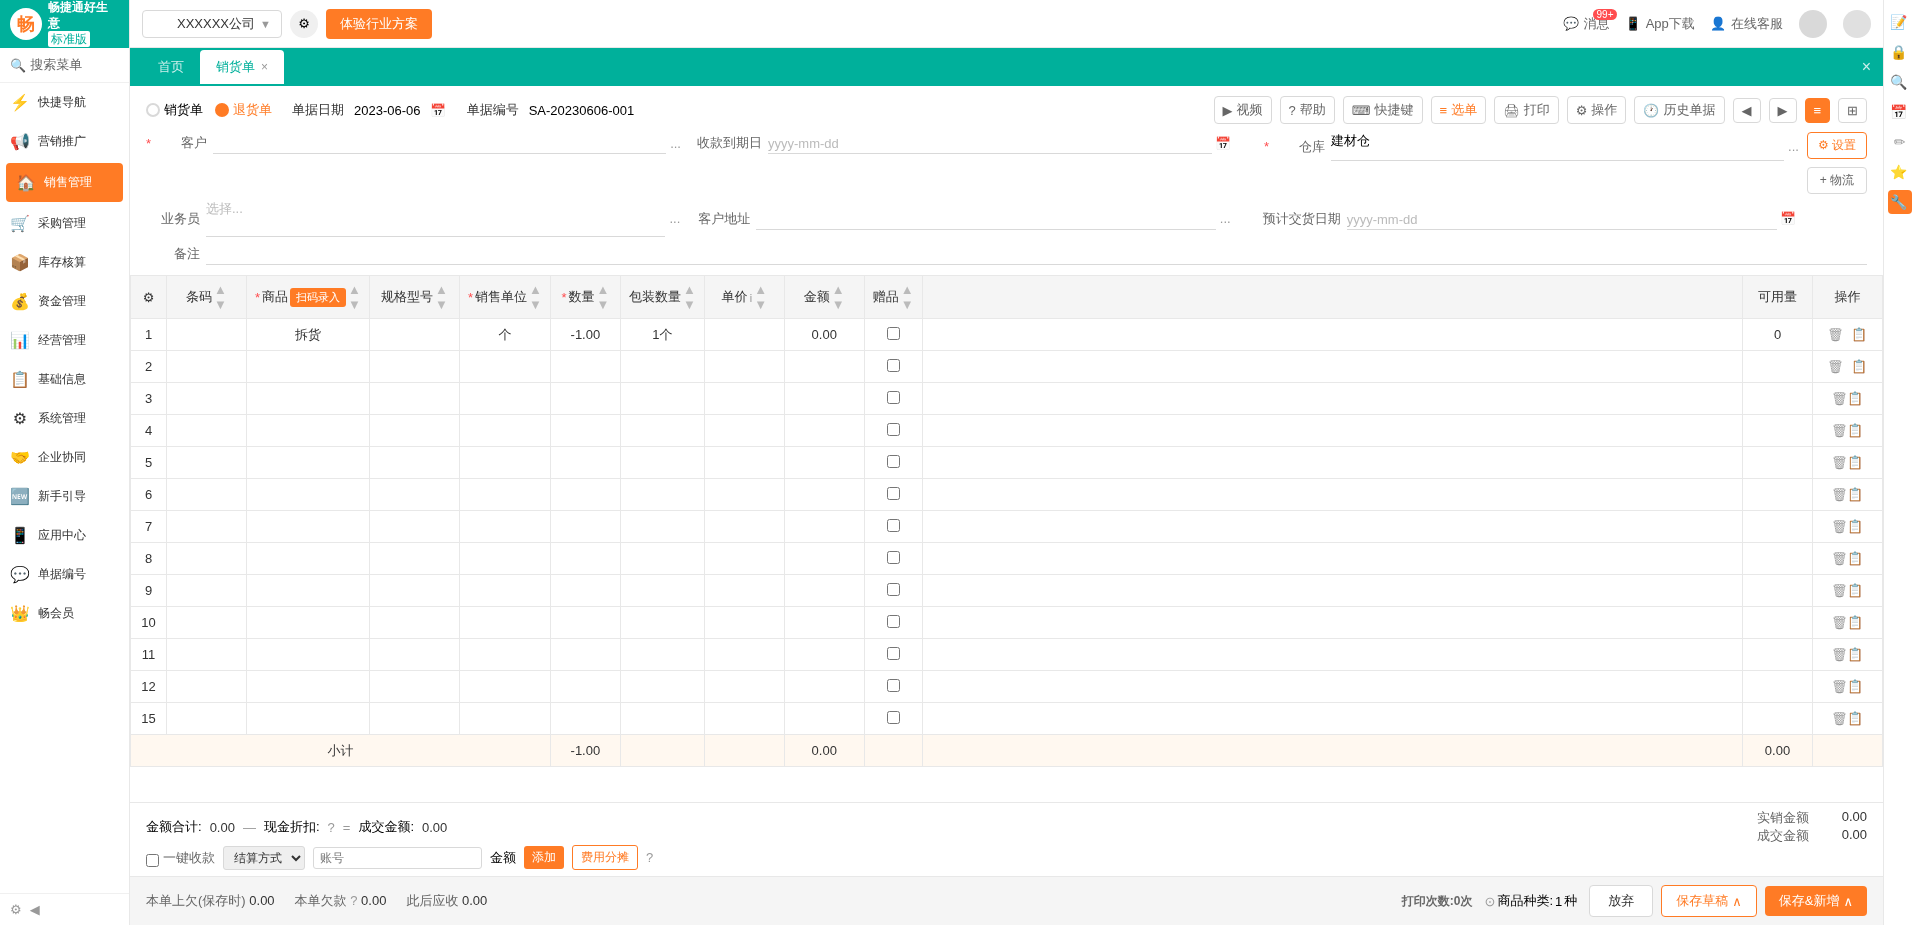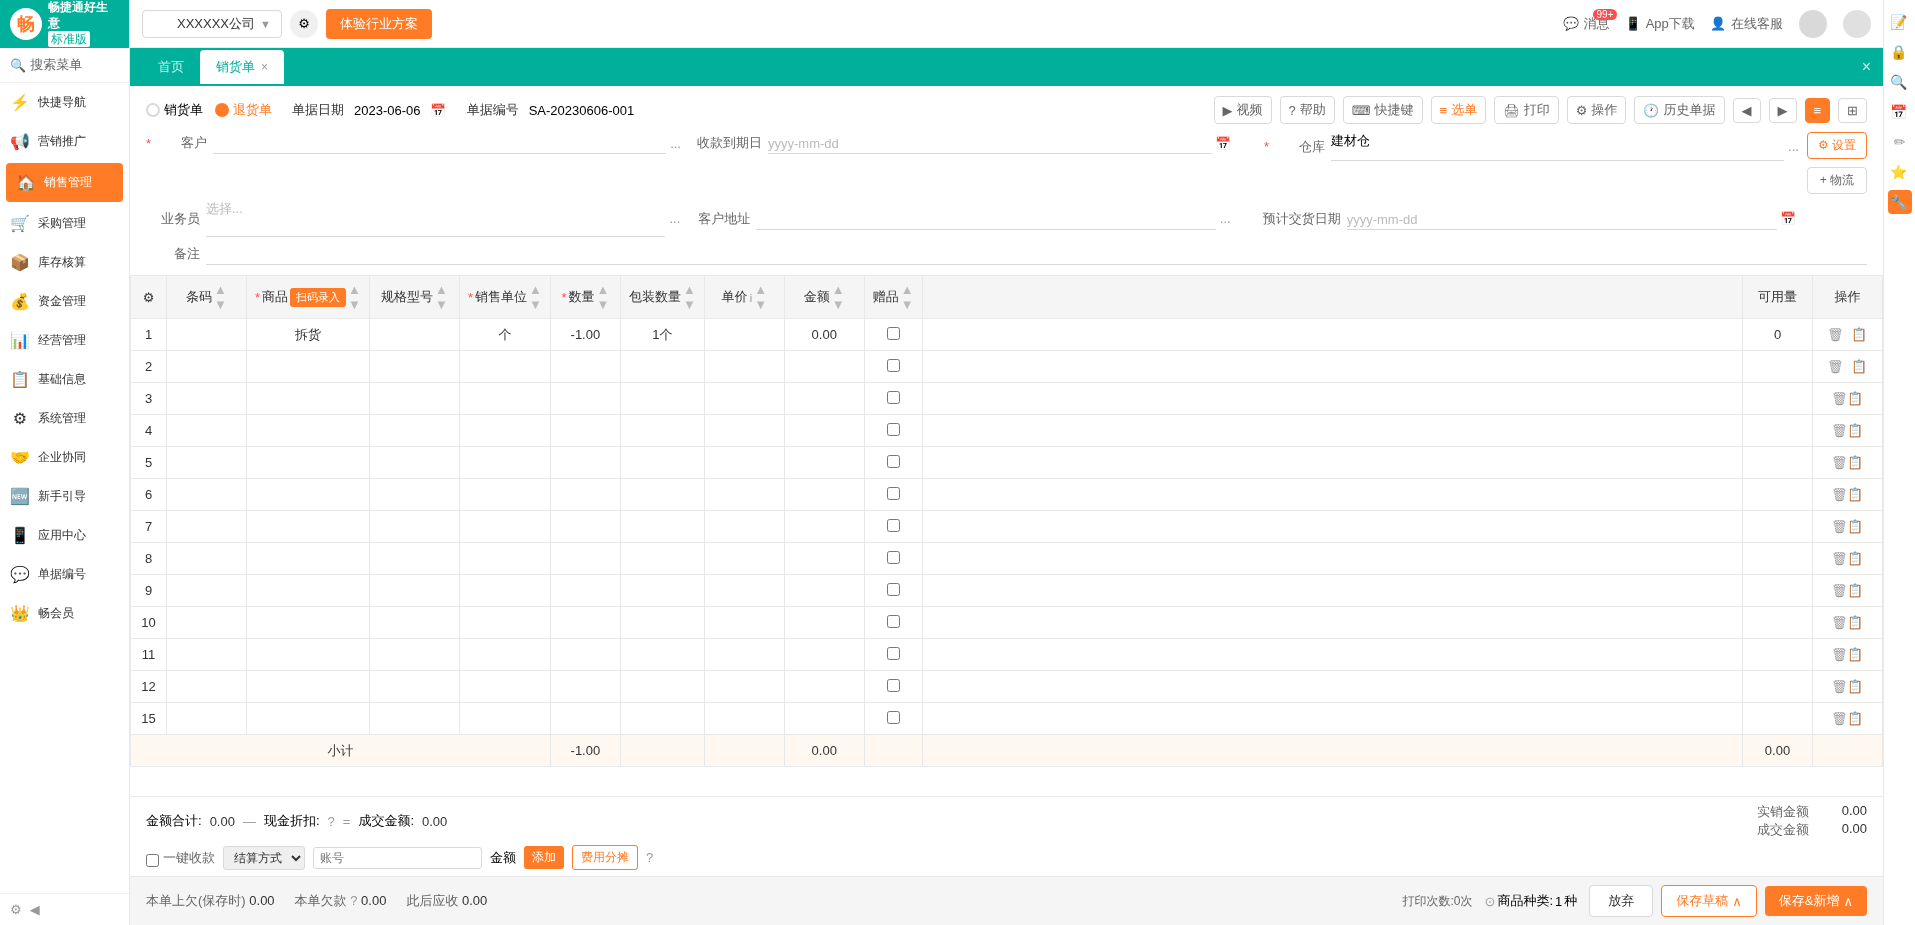--- a/index.html
+++ b/index.html
@@ -69,21 +69,21 @@
     .col-gift { width: 50px; }
     .col-avail { width: 70px; }
     .col-action { width: 70px; }
     .red-text { color: #ff4d4f; }
     .scan-btn { background: #ff7b25; color: #fff; border: none; border-radius: 3px; padding: 2px 6px; cursor: pointer; font-size: 11px; }
     .th-sort { display: flex; align-items: center; justify-content: center; gap: 2px; }
     .th-sort-arrows { display: flex; flex-direction: column; font-size: 8px; color: #bbb; }
 
     
     .bottom-bar { background: #fff; border-top: 1px solid #e8e8e8; padding: 6px 16px; }
-    .bottom-row1 { display: flex; align-items: center; gap: 8px; margin-bottom: 6px; }
+    .bottom-row1 { display: flex; align-items: center; gap: 8px; }
     .bottom-row2 { display: flex; align-items: center; gap: 8px; }
     .checkbox-item { display: flex; align-items: flex-end; gap: 4px; font-size: 12px; color: #666; }
     .select-input { border: 1px solid #d9d9d9; border-radius: 3px; padding: 3px 6px; font-size: 12px; color: #333; }
     .add-btn { background: #ff7b25; color: #fff; border: none; border-radius: 3px; padding: 3px 8px; cursor: pointer; font-size: 12px; }
     .fee-btn { border: 1px solid #ff7b25; color: #ff7b25; background: #fff; border-radius: 3px; padding: 3px 8px; cursor: pointer; font-size: 12px; }
 
     .footer-bar { background: #f5f5f5; border-top: 1px solid #e8e8e8; padding: 8px 16px; display: flex; align-items: center; }
     .footer-stats { display: flex; align-items: center; gap: 20px; font-size: 12px; color: #666; }
     .footer-right { margin-left: auto; display: flex; align-items: center; gap: 12px; }
     .footer-actions { display: flex; align-items: center; gap: 8px; }
@@ -714,21 +714,21 @@
           <span>本单欠款</span>
           <span style="color:#999;cursor:pointer;">?</span>
           <span style="font-weight:500;color:#333;">0.00</span>
         </span>
         <span>
           <span>此后应收</span>
           <span style="font-weight:500;color:#333;">0.00</span>
         </span>
       </div>
       <div class="footer-right">
-        <span style="color:#666;font-size:12px;">打印次数:0次</span>
+        <span style="color:#666;font-size:12px;font-weight:bold;">打印次数:0次</span>
         <span style="display:flex;align-items:center;gap:2px;">
           <span style="cursor:pointer;color:#999;">⊙</span>
           <span>商品种类:</span>
           <span>1</span>
           <span>种</span>
         </span>
         <div class="footer-actions">
           <button class="btn-abandon">放弃</button>
           <button class="btn-save-draft">
             <span>保存草稿</span>

